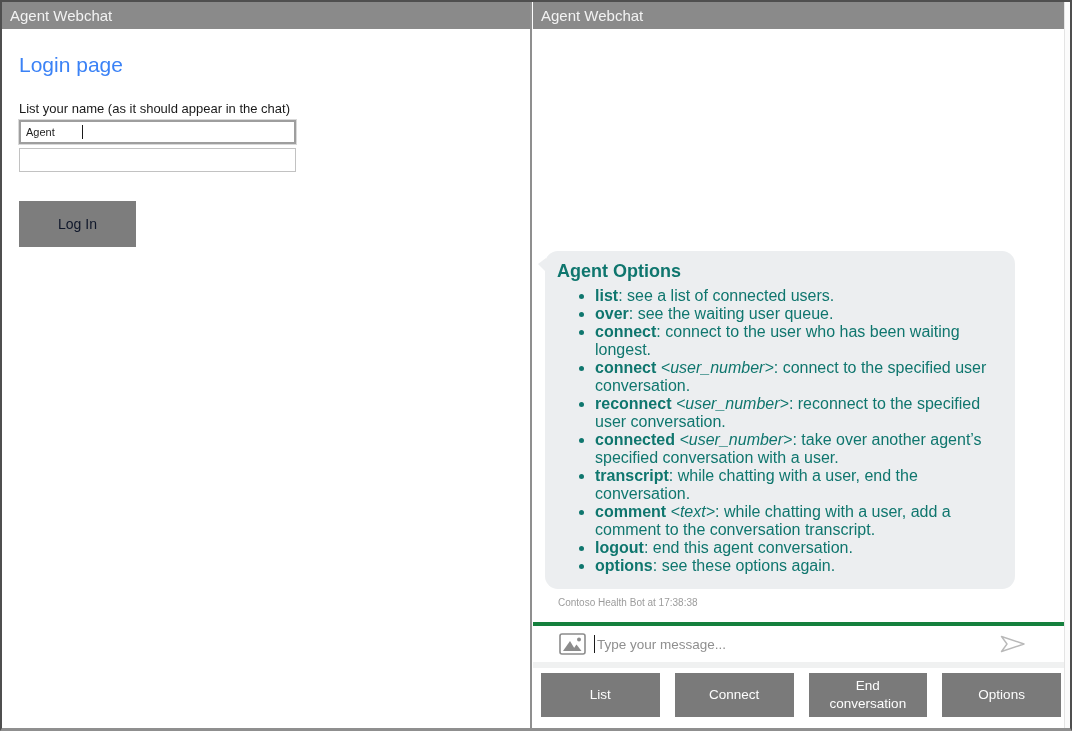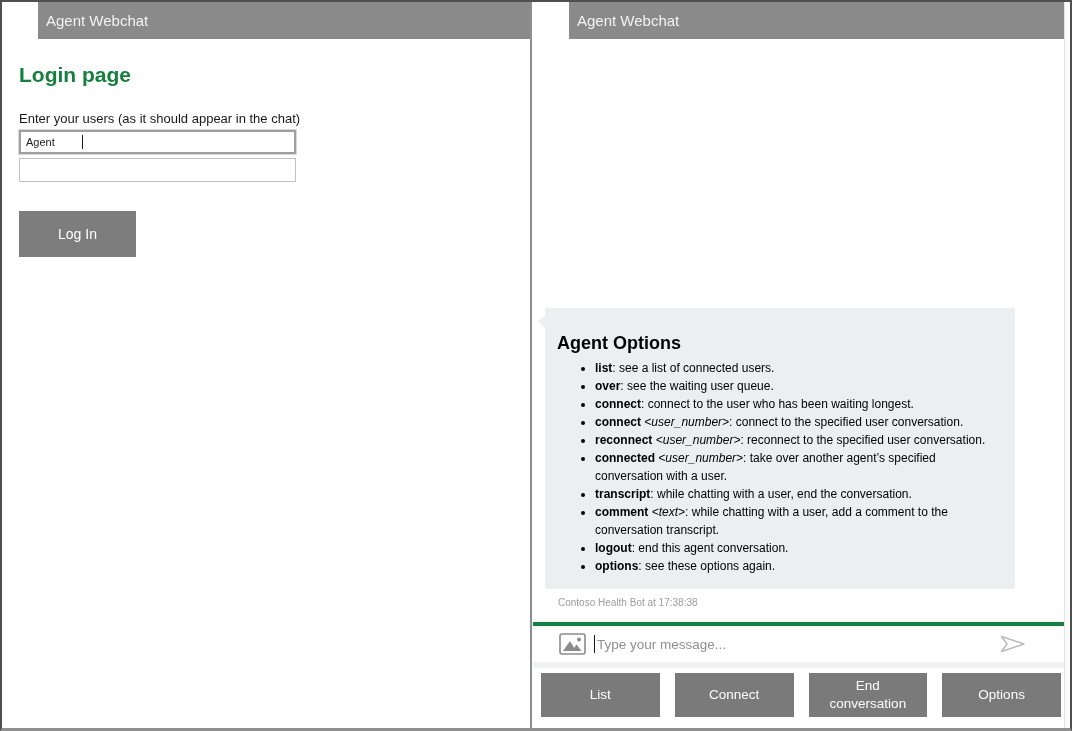--- a/index.html
+++ b/index.html
@@ -9,59 +9,58 @@
   .app {
     width: 1072px; height: 731px;
     background: #ffffff;
     border: 2px solid #4f4f4f;
     border-bottom: 3px solid #8f8f8f;
     display: flex;
     overflow: hidden;
   }
 
   .panel-header {
-    height: 37px; flex: none;
+    height: 27px; flex: none;
     background: #8a8a8a;
     color: #f2f2f2;
     font-size: 15px;
     display: flex; align-items: center;
     padding-left: 8px;
-    margin-left: 36px;
   }
 
   
   .left-panel {
     width: 530px; flex: none;
     border-right: 2px solid #8f8f8f;
     display: flex; flex-direction: column;
     background: #fff;
   }
   .login-content { padding: 0 0 0 17px; }
-  .login-title { font-size: 21px; font-weight: 700; color: #15803d; margin: 24px 0 0 0; }
+  .login-title { font-size: 21px; font-weight: 400; color: #3b82f6; margin: 24px 0 0 0; }
   .field-label { display: block; font-size: 13px; color: #1a1a1a; margin-top: 24px; }
   .text-input {
     width: 277px; height: 24px;
     border: 1px solid #c2c2c2;
     background: #fff;
     margin-top: 4px;
     display: flex; align-items: center;
     padding-left: 5px;
     font-size: 11px; color: #222;
   }
   .text-input.focused {
     border: 2px solid #9e9e9e;
     box-shadow: 0 0 0 1px #d9d9d9;
     gap: 27px;
   }
   .caret { width: 1px; height: 14px; background: #1a1a1a; flex: none; }
   .caret.tall { height: 18px; }
   .login-btn {
     margin-top: 29px;
     width: 117px; height: 46px;
-    background: #7d7d7d; color: #ffffff;
+    background: #7d7d7d; color: #0f172a;
     border: none; font-size: 14px;
     font-family: inherit;
     cursor: pointer;
   }
 
   
   .right-panel {
     flex: 1;
     margin-left: 1px;
     display: flex; flex-direction: column;
@@ -76,35 +75,35 @@
   .transcript {
     flex: 1;
     display: flex; flex-direction: column; justify-content: flex-end;
     padding: 0 20px 14px 12px;
     overflow: hidden;
   }
   .bubble {
     position: relative;
     background: #eceef0;
     width: 470px;
-    padding: 25px 14px 14px 12px;
-    border-radius: 2px;
-    color: #000000;
+    padding: 10px 14px 14px 12px;
+    border-radius: 13px;
+    color: #0f766e;
   }
   .bubble::before {
     content: "";
     position: absolute; left: -7px; top: 7px;
     width: 0; height: 0;
     border-top: 6px solid transparent;
     border-bottom: 8px solid transparent;
     border-right: 8px solid #eceef0;
   }
   .bubble-title { font-size: 18px; font-weight: 700; margin: 0 0 5px 0; }
   .bubble-list { margin: 0; padding-left: 38px; }
-  .bubble-list li { font-size: 12px; line-height: 18px; margin: 0; }
+  .bubble-list li { font-size: 16px; line-height: 18px; margin: 0; }
   .bubble-list li strong { font-weight: 700; }
   .bubble-list li em { font-style: italic; }
   .timestamp { font-size: 10px; color: #9c9c9c; margin: 8px 0 0 13px; }
 
   .composer {
     flex: none; height: 40px;
     border-top: 4px solid #15803d;
     background: #fff;
     display: flex; align-items: center;
     padding: 0 14px 0 26px;
@@ -134,21 +133,21 @@
 
 <div class="app">
 
   <div class="left-panel">
     <div class="panel-header">
       <span>Agent Webchat</span>
     </div>
     <div class="login-content">
       <h1 class="login-title">Login page</h1>
 
-      <label class="field-label">Enter your users (as it should appear in the chat)</label>
+      <label class="field-label">List your name (as it should appear in the chat)</label>
       <div class="text-input focused" role="textbox">
         <span>Agent</span>
         <span class="caret"></span>
       </div>
 
       <div class="text-input" role="textbox">
         <span></span>
       </div>
 
       <button class="login-btn">Log In</button>

